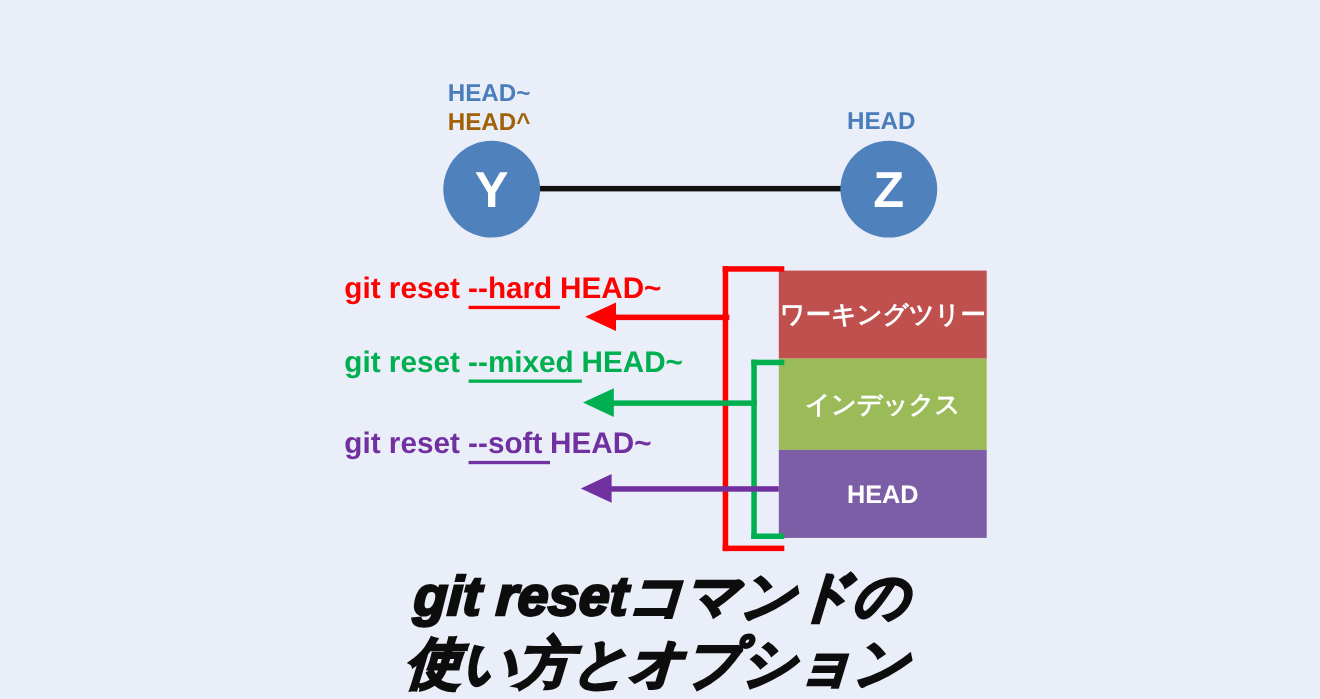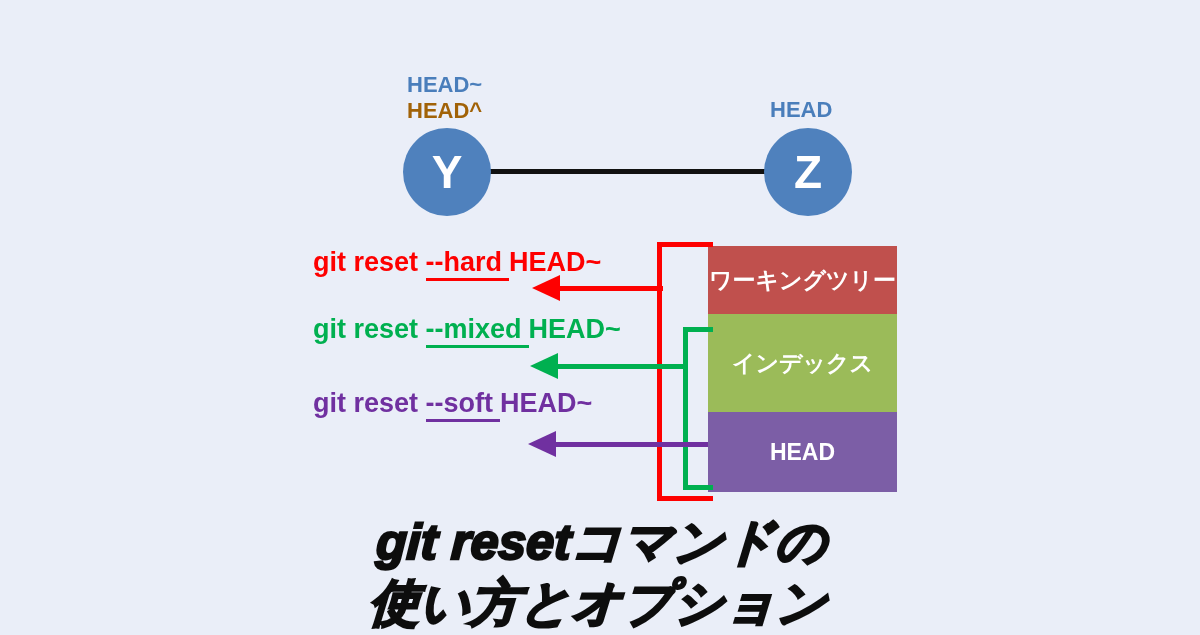--- a/index.html
+++ b/index.html
@@ -48,22 +48,22 @@
   
   .bracket{position:absolute;border-style:solid;border-right:none;background:transparent;z-index:3;}
   .bracket-hard{left:657px;top:198px;width:51px;height:249px;border-width:5px 0 5px 5px;}
   .bracket-mixed{left:683px;top:283px;width:25px;height:153px;border-width:5px 0 5px 5px;}
   
   .stack{position:absolute;left:708px;top:202px;width:189px;z-index:2;}
   .stack .layer{
     width:189px;display:flex;align-items:center;justify-content:center;
     color:#fff;font-weight:bold;font-size:23px;white-space:nowrap;
   }
-  .layer-wt{height:68px;}
-  .layer-idx{height:98px;}
+  .layer-wt{height:80px;}
+  .layer-idx{height:83px;}
   .layer-head{height:80px;}
   
   .title{
     position:absolute;left:0;top:468px;width:1200px;text-align:center;
     color:#0d0d0d;font-weight:bold;font-style:italic;
     font-size:50px;line-height:61px;
     transform:skewX(-3deg);
     -webkit-text-stroke:2.5px #0d0d0d;
     z-index:2;
   }

